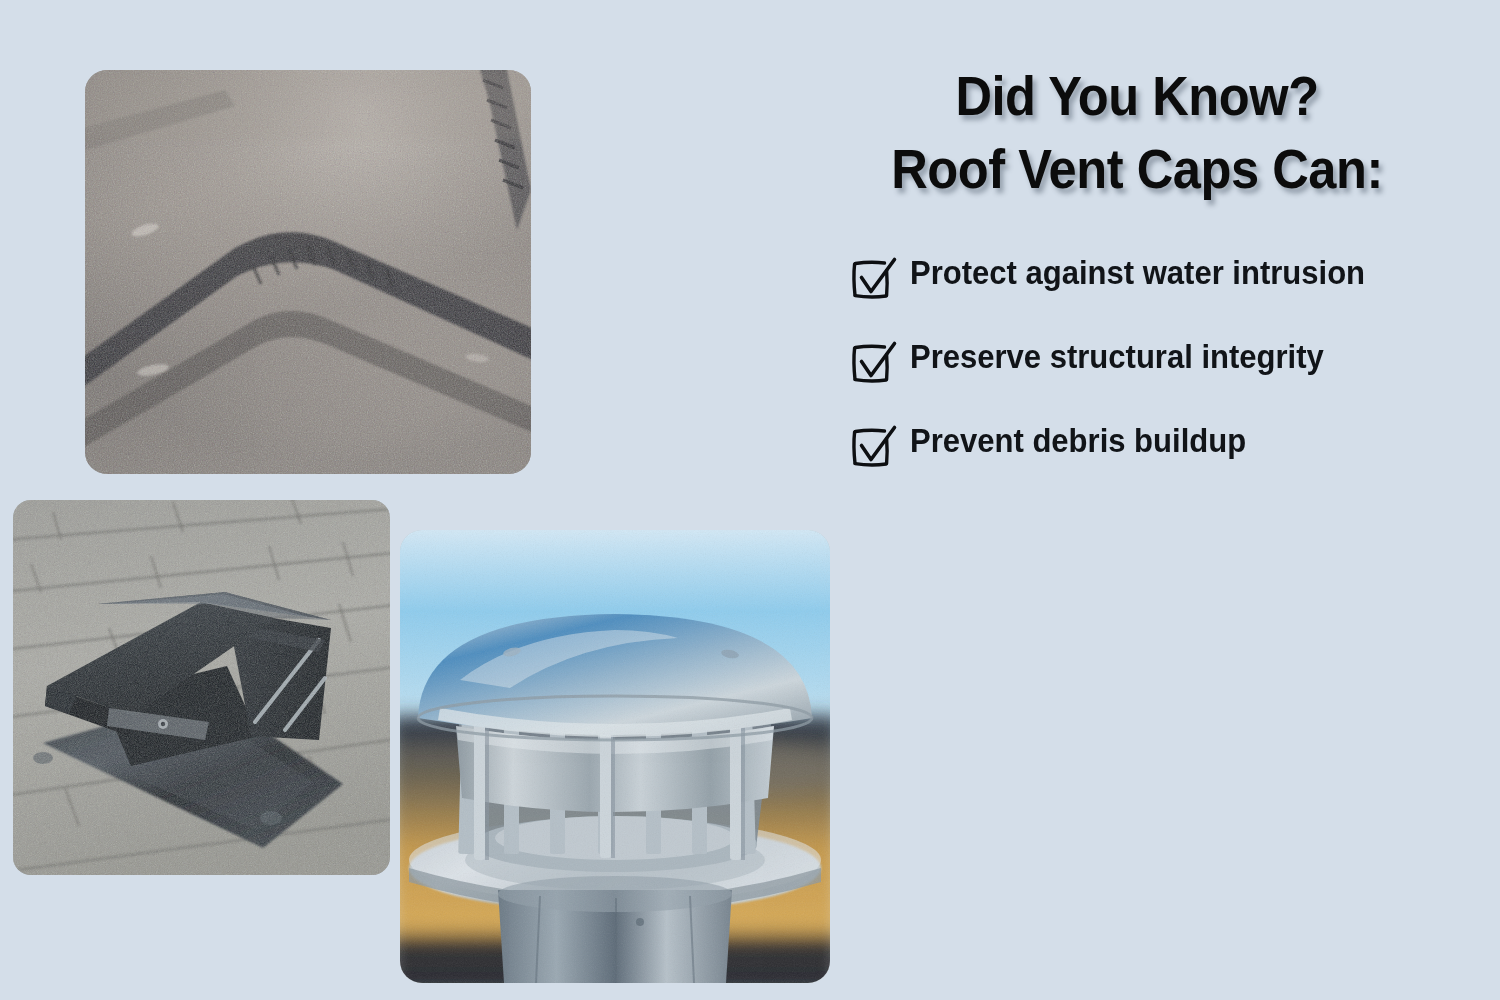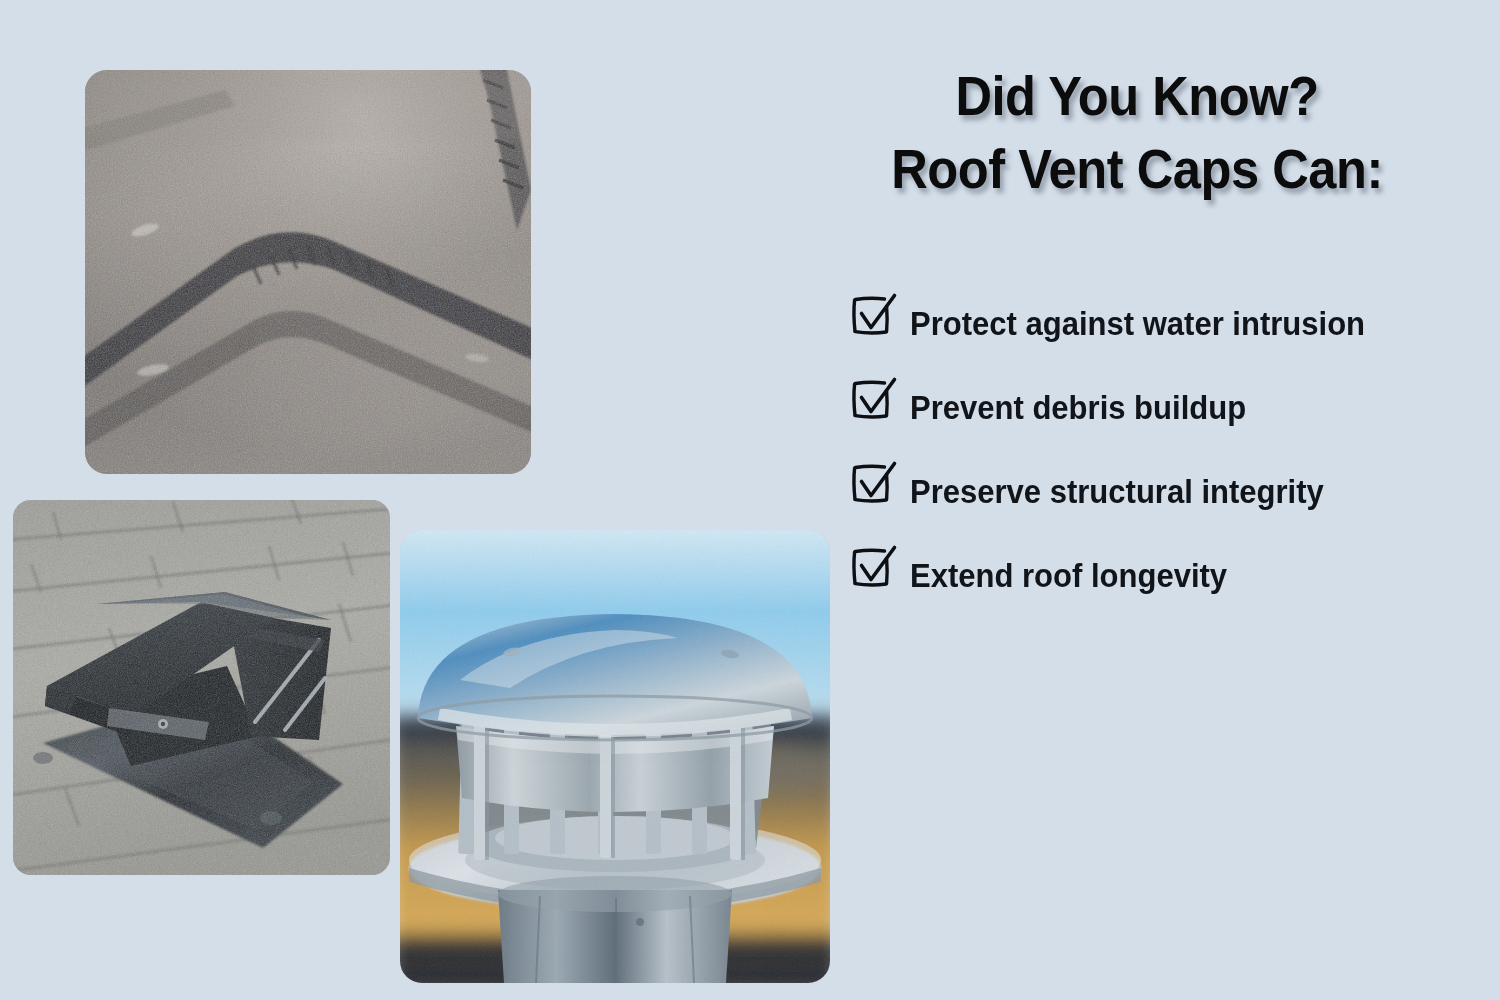--- a/index.html
+++ b/index.html
@@ -62,21 +62,21 @@
     list-style: none;
     margin: 0;
     padding: 0;
     position: absolute;
     left: 30px;
     top: 196px;
     width: 600px;
   }
   .check-item {
     display: flex;
-    align-items: flex-end;
+    align-items: flex-start;
     height: 84px;
   }
   .check-box-icon {
     flex: 0 0 auto;
     width: 48px;
     height: 48px;
     margin-right: 12px;
     display: block;
   }
   .check-box-icon svg { display: block; overflow: visible; }
@@ -438,46 +438,34 @@
       <li class="check-item">
         <span class="check-box-icon">
           <svg width="48" height="48" viewBox="0 0 48 48" fill="none" stroke="#0d0f12" stroke-width="3.4" stroke-linecap="round" stroke-linejoin="round">
             <path d="M5.5 7.5 C14 6.2, 26 6.0, 34.5 7.0"></path>
             <path d="M4.6 8.0 C3.6 17, 3.9 29, 5.0 39.2"></path>
             <path d="M5.2 39.6 C14 41.0, 27 41.2, 36.2 40.0"></path>
             <path d="M36.6 39.4 C37.4 31, 37.2 22, 36.6 14.5"></path>
             <path d="M11.5 21.5 L21.0 35.5 L44.5 3.5" stroke-width="3.6"></path>
           </svg>
         </span>
-        <span class="check-label">Prevent debris buildup</span>
+        <span class="check-label">Preserve structural integrity</span>
       </li>
 
       <li class="check-item">
         <span class="check-box-icon">
           <svg width="48" height="48" viewBox="0 0 48 48" fill="none" stroke="#0d0f12" stroke-width="3.4" stroke-linecap="round" stroke-linejoin="round">
             <path d="M5.5 7.5 C14 6.2, 26 6.0, 34.5 7.0"></path>
             <path d="M4.6 8.0 C3.6 17, 3.9 29, 5.0 39.2"></path>
             <path d="M5.2 39.6 C14 41.0, 27 41.2, 36.2 40.0"></path>
             <path d="M36.6 39.4 C37.4 31, 37.2 22, 36.6 14.5"></path>
             <path d="M11.5 21.5 L21.0 35.5 L44.5 3.5" stroke-width="3.6"></path>
           </svg>
         </span>
-        <span class="check-label">Preserve structural integrity</span>
+        <span class="check-label">Prevent debris buildup</span>
       </li>
 
-      <li class="check-item">
-        <span class="check-box-icon">
-          <svg width="48" height="48" viewBox="0 0 48 48" fill="none" stroke="#0d0f12" stroke-width="3.4" stroke-linecap="round" stroke-linejoin="round">
-            <path d="M5.5 7.5 C14 6.2, 26 6.0, 34.5 7.0"></path>
-            <path d="M4.6 8.0 C3.6 17, 3.9 29, 5.0 39.2"></path>
-            <path d="M5.2 39.6 C14 41.0, 27 41.2, 36.2 40.0"></path>
-            <path d="M36.6 39.4 C37.4 31, 37.2 22, 36.6 14.5"></path>
-            <path d="M11.5 21.5 L21.0 35.5 L44.5 3.5" stroke-width="3.6"></path>
-          </svg>
-        </span>
-        <span class="check-label">Extend roof longevity</span>
-      </li>
 
 
     </ul>
   </div>
 
 </div>
 
 </body></html>

